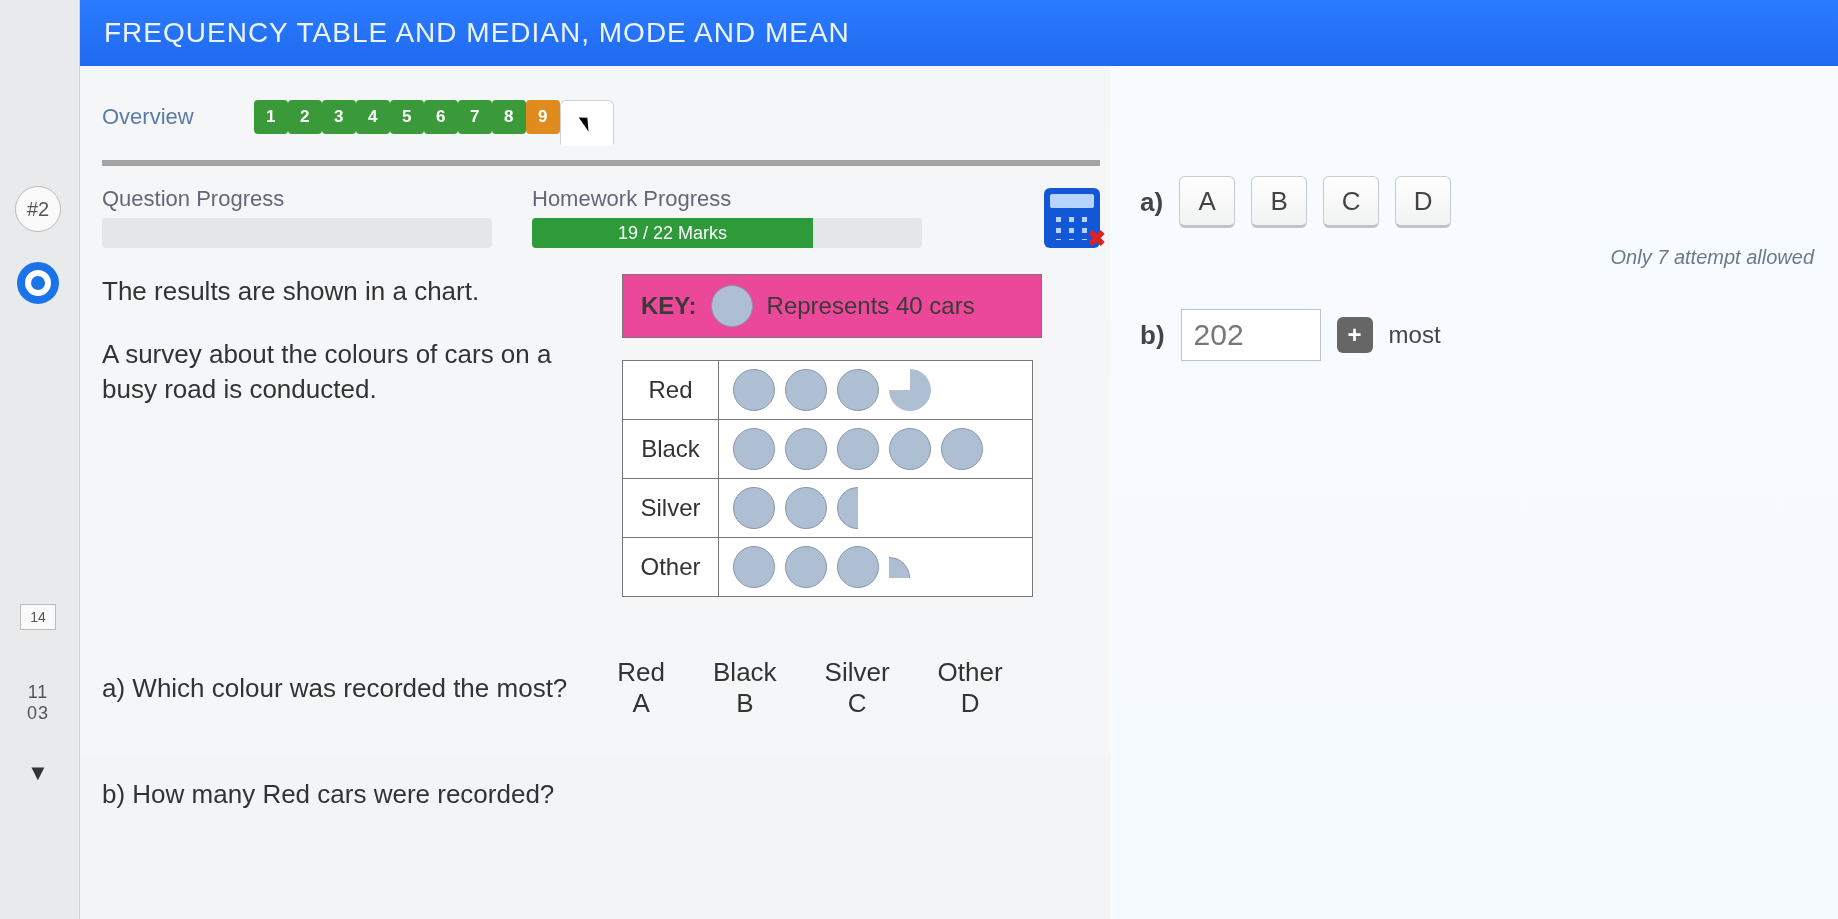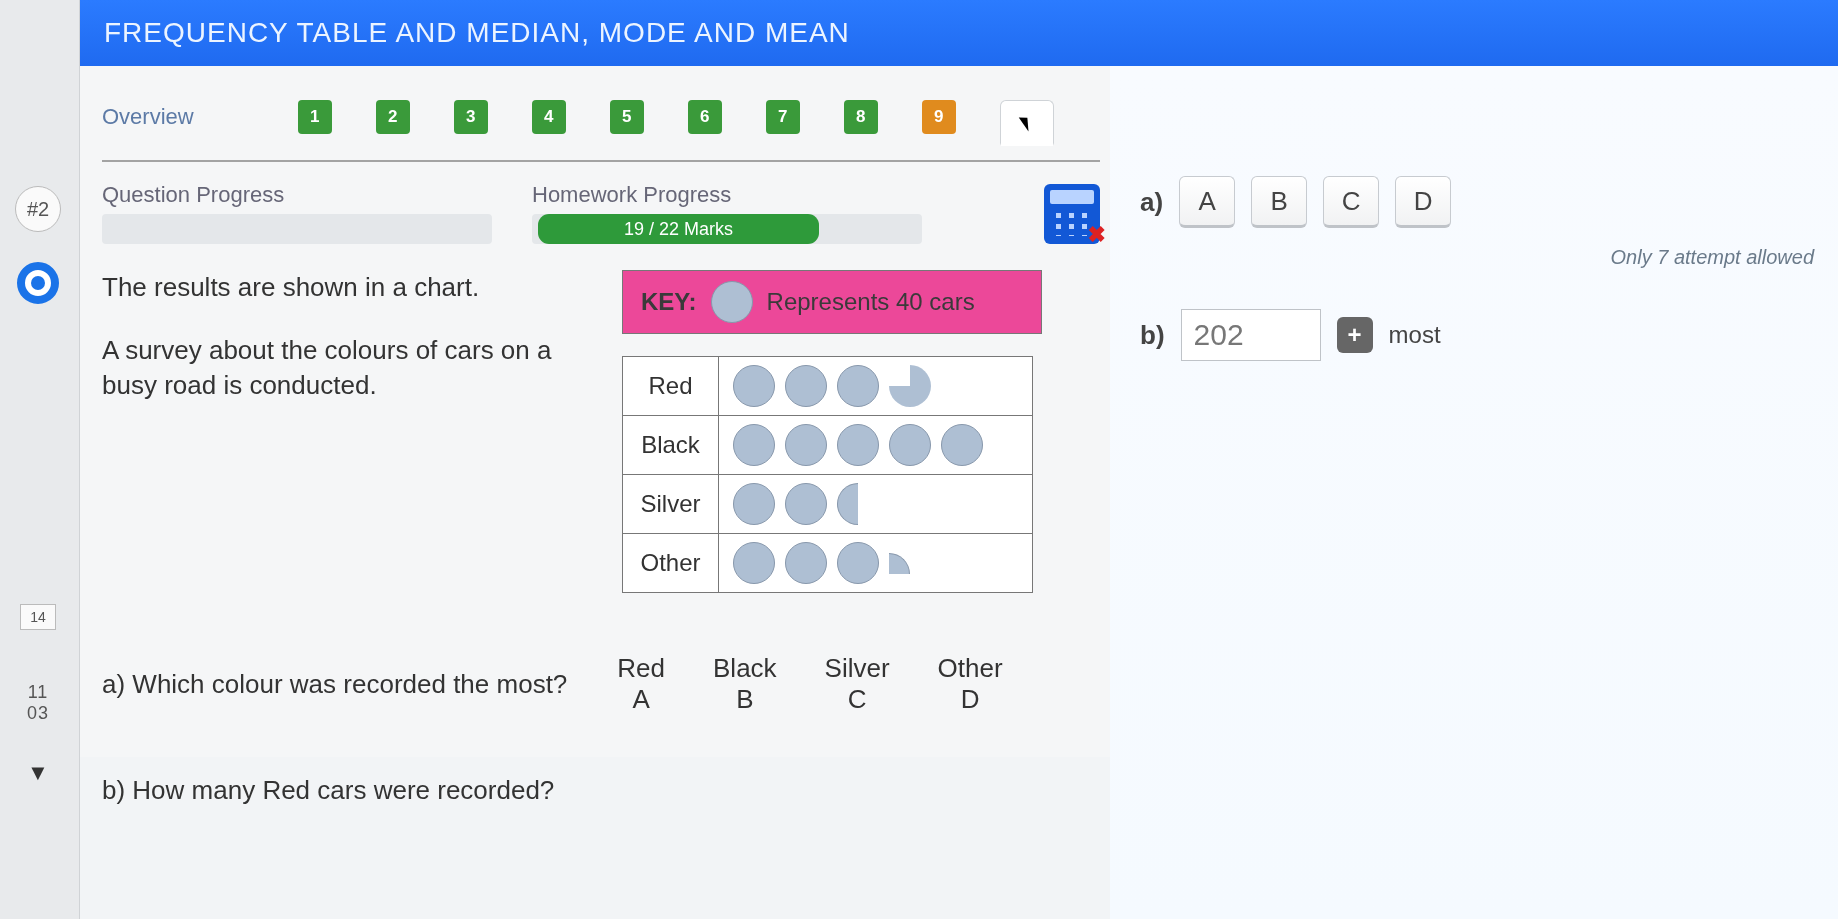--- a/index.html
+++ b/index.html
@@ -100,23 +100,22 @@
     padding: 110px 20px 0 30px;
     position: relative;
     background: linear-gradient(#f8fbff,#f5faff);
     min-height: 853px;
   }
 
   
   .nav-row {
     display: flex;
     align-items: center;
-    gap: 44px;
     padding: 6px 0 20px 0;
-    border-bottom: 2px solid #a3a3a3;
+    border-bottom: 6px solid #a3a3a3;
   }
   .nav-overview {
     color: #5c7aa6;
     font-size: 22px;
     margin-right: 60px;
     cursor: pointer;
   }
   .nav-num {
     width: 34px; height: 34px;
     border-radius: 4px;
@@ -158,25 +157,25 @@
   .prog-label { color: #667; font-size: 22px; margin-bottom: 6px; }
   .prog-bar {
     height: 30px;
     background: #e4e7ea;
     border-radius: 4px;
     position: relative;
     overflow: hidden;
   }
   .prog-fill {
     position: absolute;
-    left:6px;top:0;bottom:0;
+    left:0;top:0;bottom:0;
     background: #2e9a3a;
     color: #fff;
     font-size: 18px;
-    display:flex;align-items:center;justify-content:center;border-radius:11px;
+    display:flex;align-items:center;justify-content:center;
   }
   .calc-icon {
     width: 56px; height: 60px;
     background: #1258d6;
     border-radius: 6px;
     position: relative;
     cursor: pointer;
   }
   .calc-icon::before{
     content:"";

